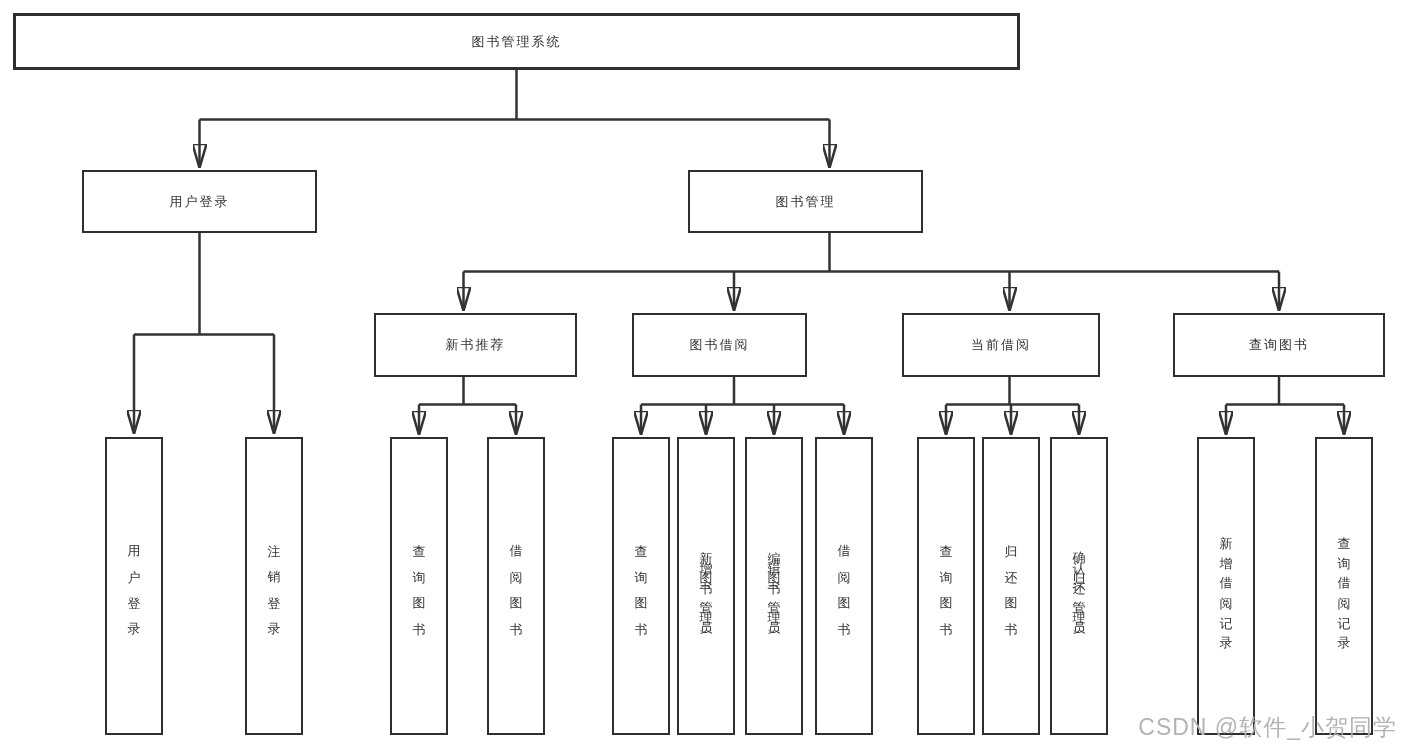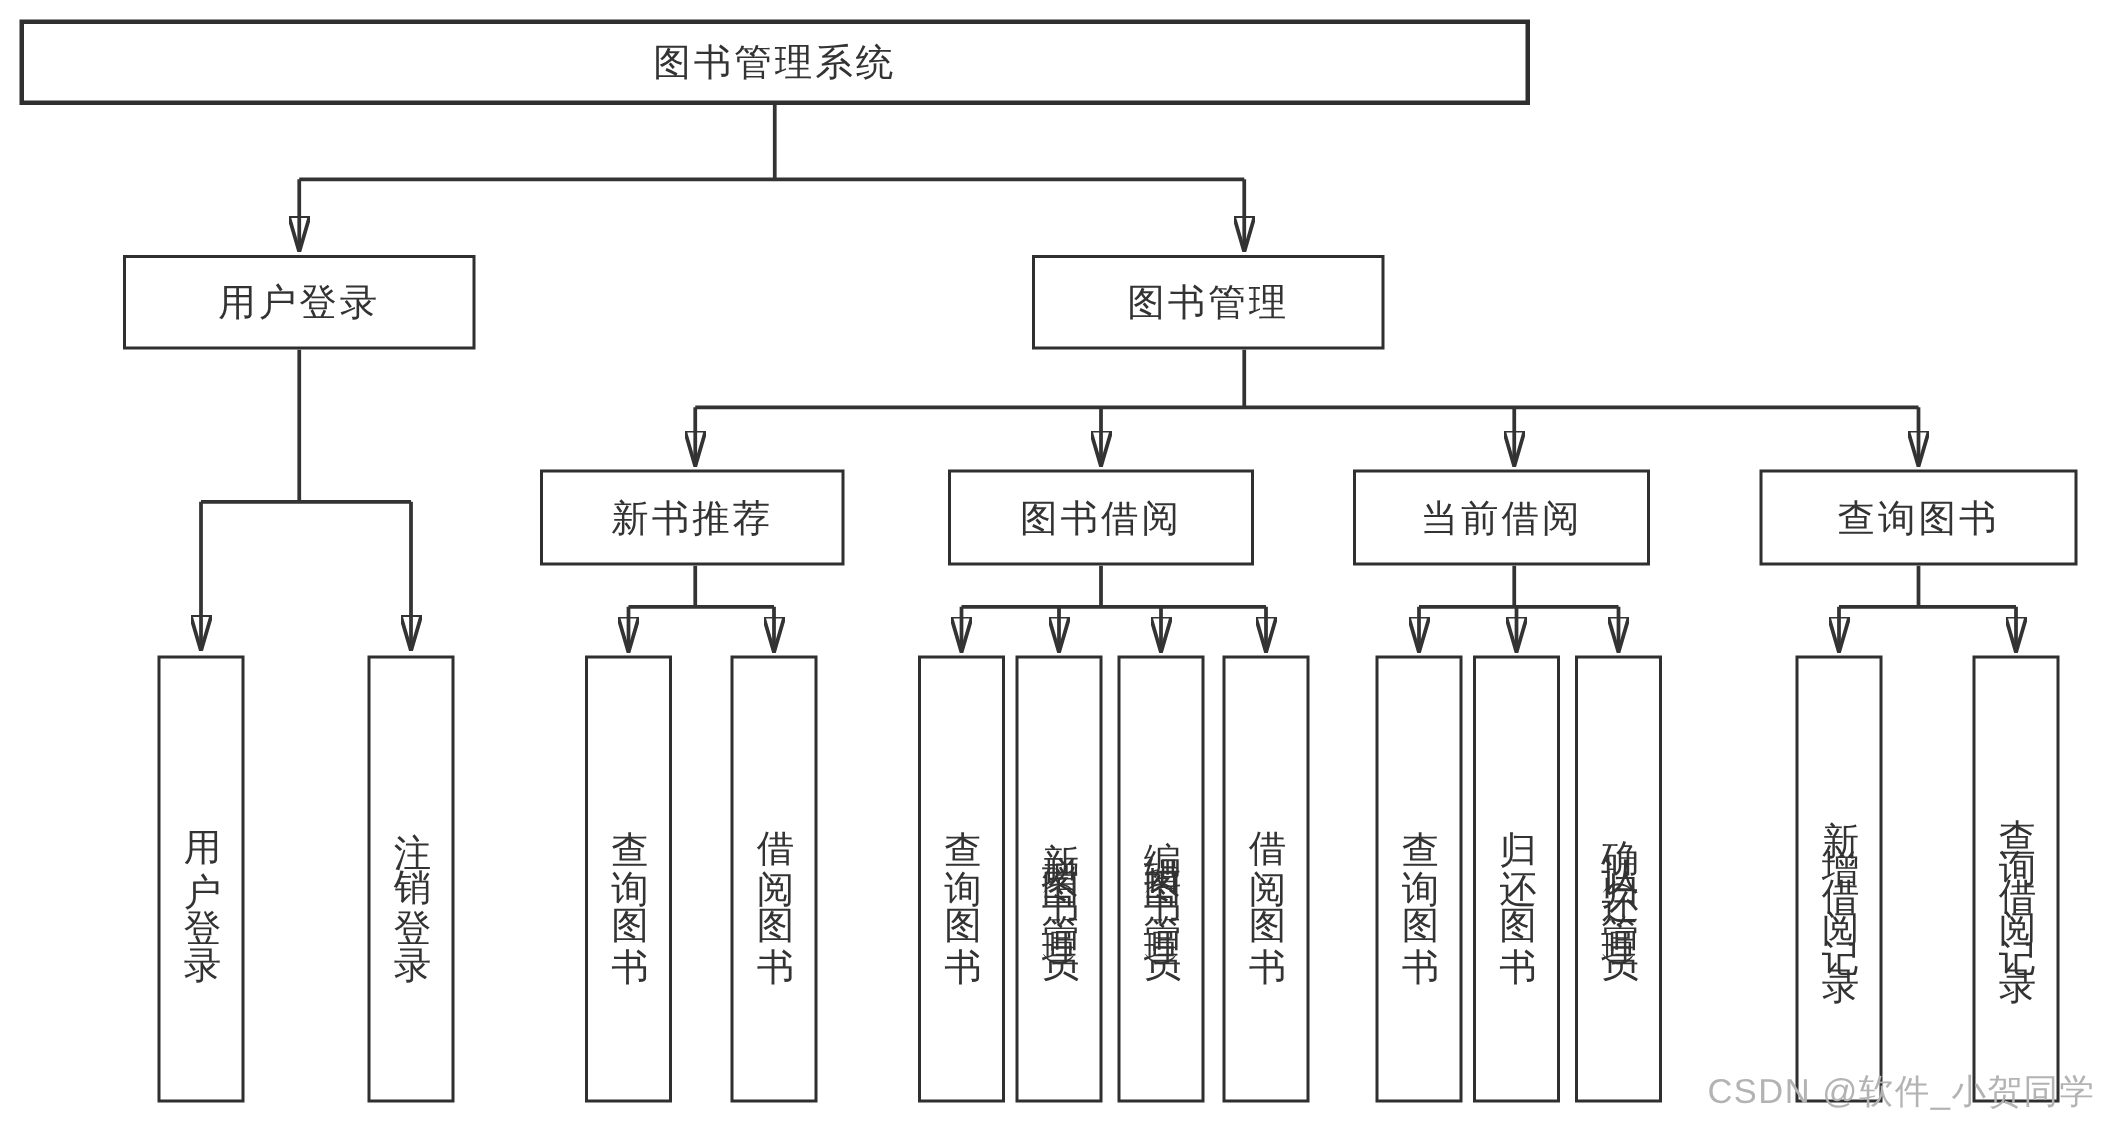--- a/index.html
+++ b/index.html
@@ -31,21 +31,21 @@
   .node {
     position: absolute;
     box-sizing: border-box;
     border: 2.5px solid #2f2f2f;
     background: #ffffff;
     display: flex;
     align-items: center;
     justify-content: center;
     z-index: 2;
     color: #333333;
-    font-size: 25px;
+    font-size: 13px;
   }
   .node.root { border-width: 3px; }
   .node .hlabel {
     letter-spacing: 2px;
     white-space: nowrap;
   }
   .node .vlabel {
     writing-mode: vertical-rl;
     text-orientation: mixed;
     white-space: nowrap;
@@ -129,24 +129,24 @@
     <span class="hlabel">图书管理系统</span>
   </div>
 
   <div class="node" style="left:82px;top:170px;width:235px;height:63px">
     <span class="hlabel">用户登录</span>
   </div>
   <div class="node" style="left:688px;top:170px;width:235px;height:63px">
     <span class="hlabel">图书管理</span>
   </div>
 
-  <div class="node" style="left:360px;top:313px;width:203px;height:64px">
+  <div class="node" style="left:374px;top:313px;width:203px;height:64px">
     <span class="hlabel">新书推荐</span>
   </div>
-  <div class="node" style="left:632px;top:313px;width:204px;height:64px">
+  <div class="node" style="left:632px;top:313px;width:175px;height:64px">
     <span class="hlabel">图书借阅</span>
   </div>
   <div class="node" style="left:902px;top:313px;width:198px;height:64px">
     <span class="hlabel">当前借阅</span>
   </div>
   <div class="node" style="left:1173px;top:313px;width:212px;height:64px">
     <span class="hlabel">查询图书</span>
   </div>
 
   <div class="node" style="left:105px;top:437px;width:58px;height:298px">

